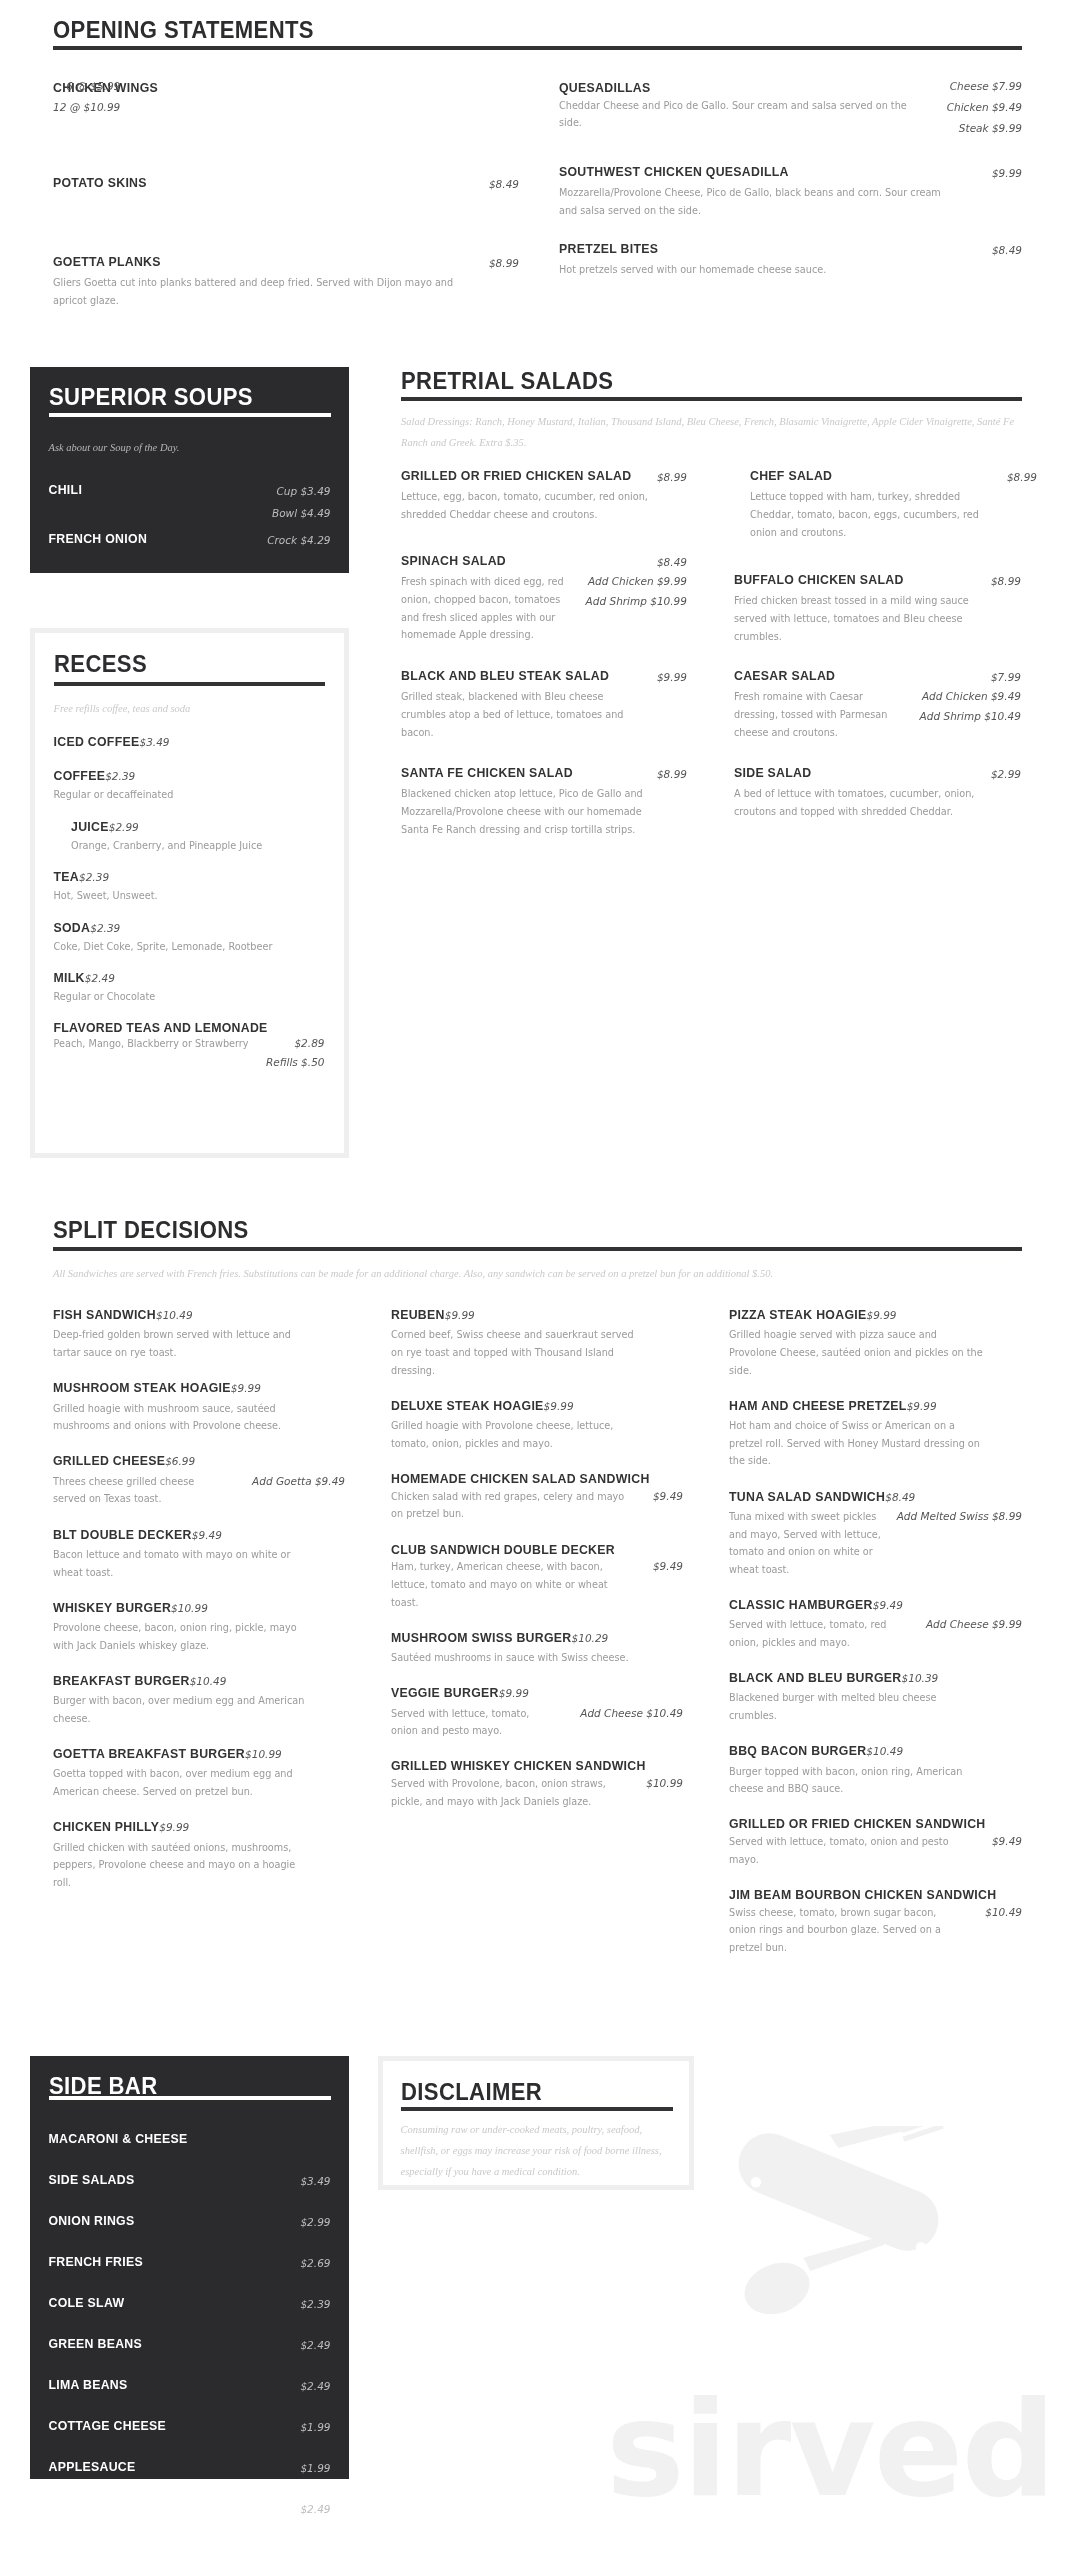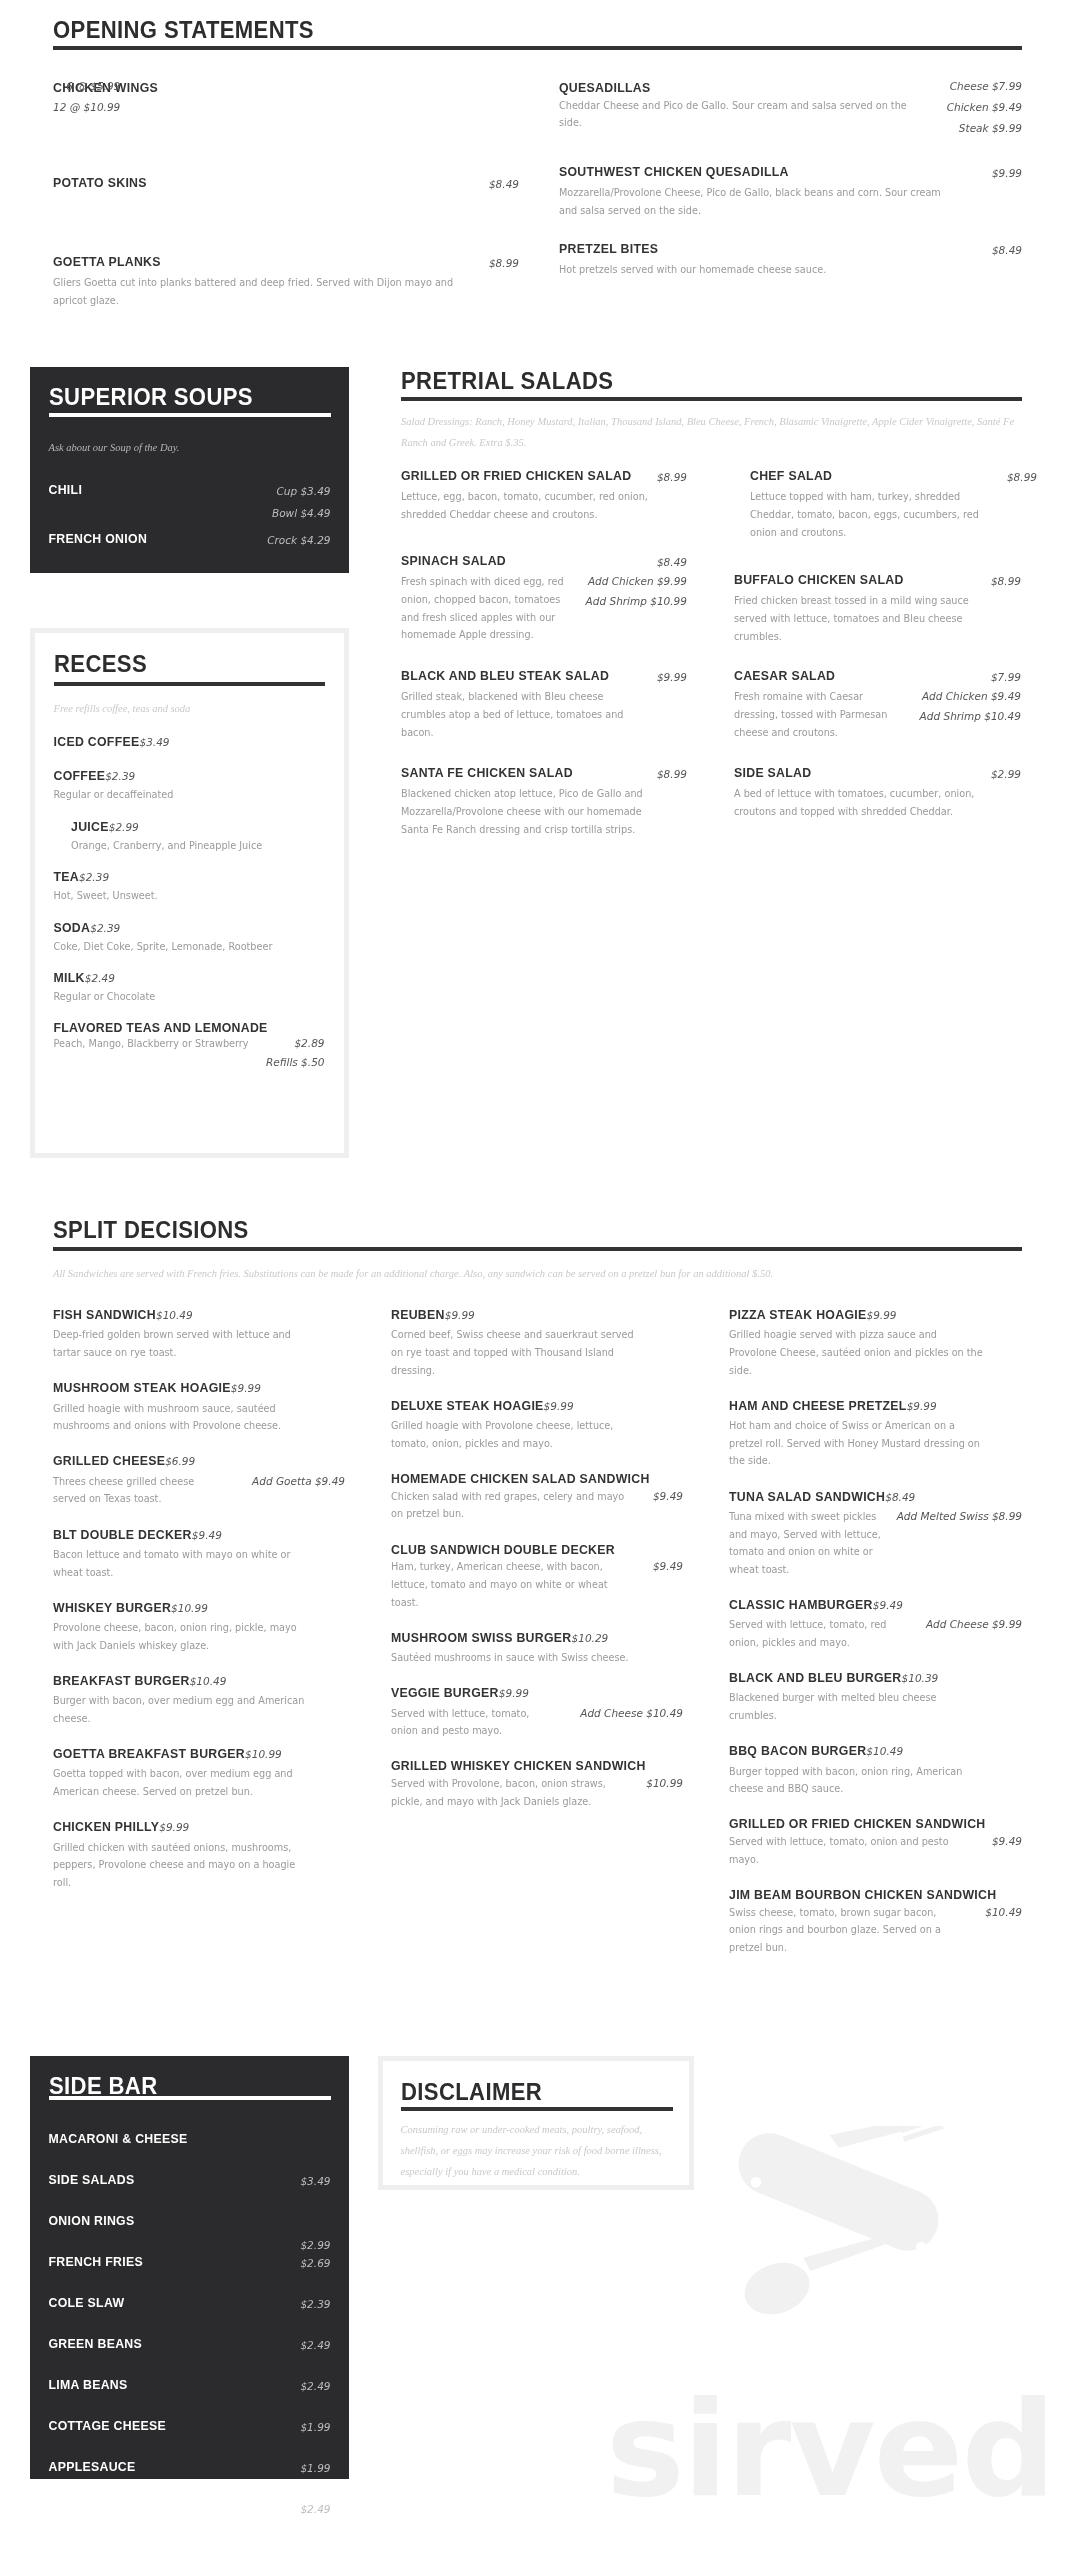--- a/index.html
+++ b/index.html
@@ -404,21 +404,21 @@
   <div class="abs rule light" style="left:18.5px;top:40px;width:282px;"></div>
   <div id="sidebar-items" class="abs" style="left:18.5px;top:76px;width:282px;">
       <div class="row" style="display: flex; justify-content: space-between; height: 41px;">
         <span class="name">MACARONI &amp; CHEESE</span>
         <span class="price"></span>
       </div>
       <div class="row" style="display: flex; justify-content: space-between; height: 41px;">
         <span class="name">SIDE SALADS</span>
         <span class="price">$3.49</span>
       </div>
-      <div class="row" style="display: flex; justify-content: space-between; height: 41px; flex-direction: column;">
+      <div class="row" style="display: flex; justify-content: space-between; height: 41px;">
         <span class="name">ONION RINGS</span>
         <span class="price">$2.99</span>
       </div>
       <div class="row" style="display: flex; justify-content: space-between; height: 41px;">
         <span class="name">FRENCH FRIES</span>
         <span class="price">$2.69</span>
       </div>
       <div class="row" style="display: flex; justify-content: space-between; height: 41px;">
         <span class="name">COLE SLAW</span>
         <span class="price">$2.39</span>

